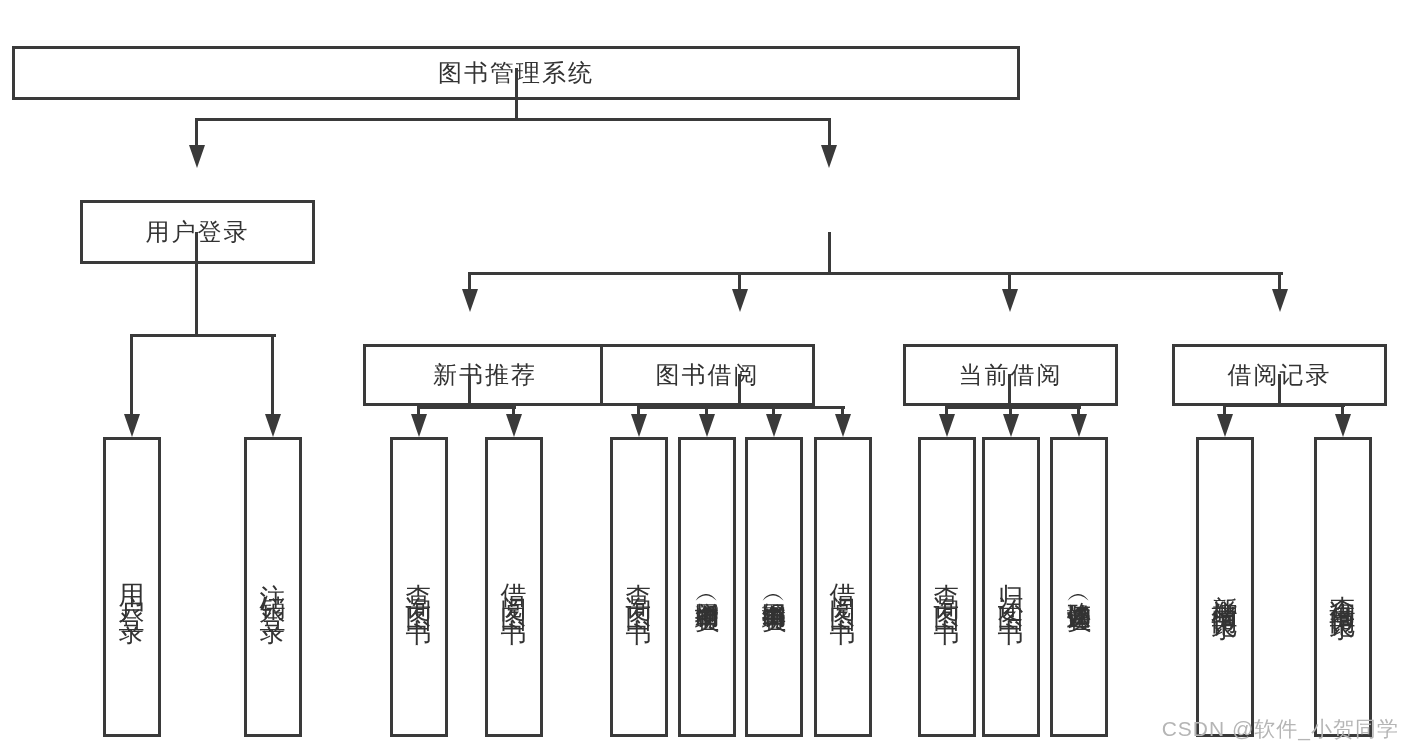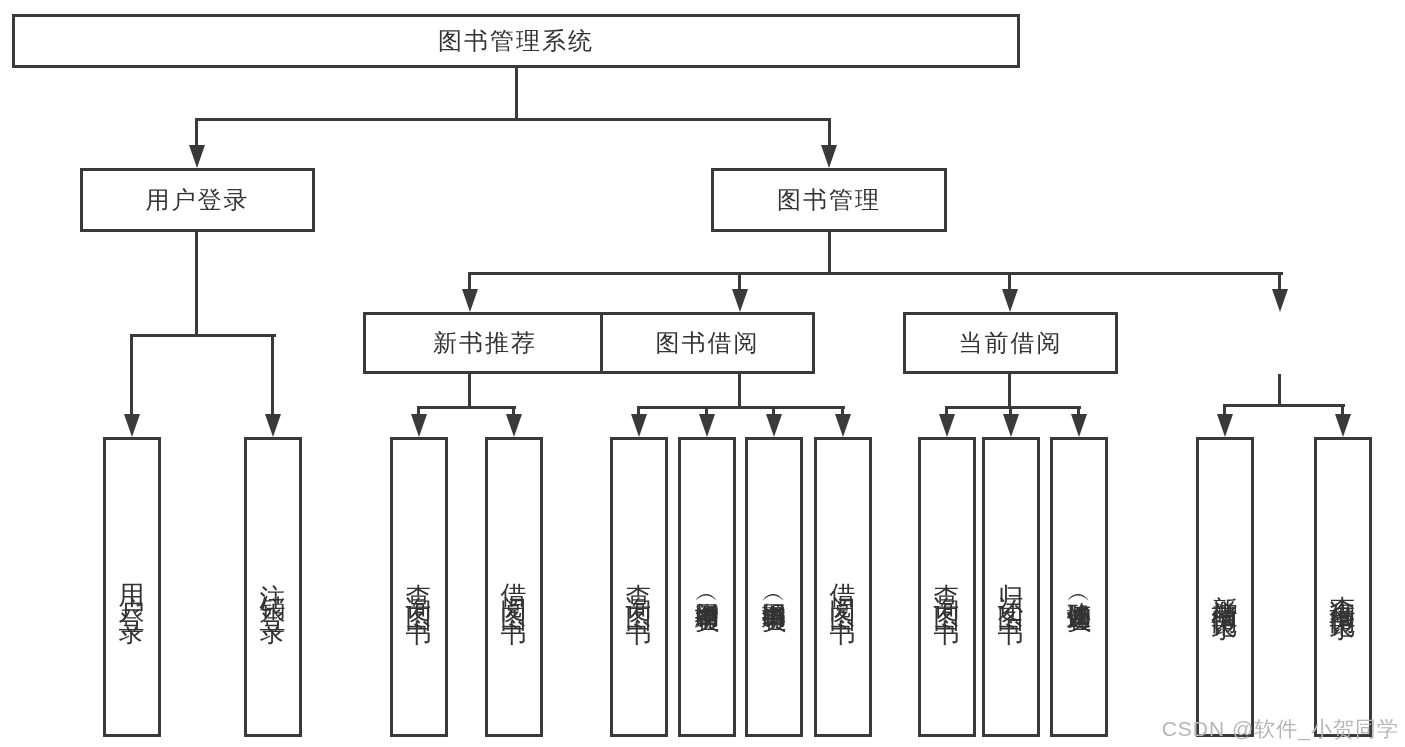--- a/index.html
+++ b/index.html
@@ -6,21 +6,21 @@
   .canvas{
     position:relative;width:1405px;height:747px;background:#ffffff;
     font-family:"Liberation Sans", sans-serif;color:#333333;overflow:hidden;
   }
   
   .box{
     position:absolute;background:#ffffff;border:3px solid #3a3a3a;
     box-sizing:border-box;display:flex;align-items:center;justify-content:center;
     color:#333333;
   }
-  .lvl{font-size:24px;letter-spacing:2px;}
+  .lvl{font-size:24px;letter-spacing:2px;margin-top:32px;}
   .leaf{
     top:437px;width:58px;height:300px;
     writing-mode:vertical-rl;text-orientation:mixed;
     font-size:26px;line-height:1;
   }
   .ls4{letter-spacing:12px;}
   .ls6{letter-spacing:4px;}
   .ls10{letter-spacing:1px;font-size:24px;}
   
   .vl{position:absolute;width:3px;background:#3a3a3a;}
@@ -44,21 +44,20 @@
   <div class="box lvl" style="left:12px;top:14px;width:1008px;height:54px;">图书管理系统</div>
 
   <i class="vl" style="left:515px;top:68px;height:51px;"></i>
   <i class="hl" style="left:196px;top:118px;width:635px;"></i>
   <i class="vl" style="left:195px;top:118px;height:30px;"></i>
   <i class="ar" style="left:189px;top:145px;"></i>
   <i class="vl" style="left:828px;top:118px;height:30px;"></i>
   <i class="ar" style="left:821px;top:145px;"></i>
 
   <div class="box lvl" style="left:80px;top:168px;width:235px;height:64px;">用户登录</div>
-  <div class="box lvl" style="left:711px;top:168px;width:236px;height:64px;">图书管理</div>
 
   <i class="vl" style="left:195px;top:232px;height:104px;"></i>
   <i class="hl" style="left:131px;top:334px;width:145px;"></i>
   <i class="vl" style="left:130px;top:334px;height:82px;"></i>
   <i class="ar" style="left:124px;top:414px;"></i>
   <i class="vl" style="left:271px;top:334px;height:82px;"></i>
   <i class="ar" style="left:265px;top:414px;"></i>
 
   <i class="vl" style="left:828px;top:232px;height:42px;"></i>
   <i class="hl" style="left:468px;top:272px;width:815px;"></i>
@@ -67,20 +66,21 @@
   <i class="vl" style="left:738px;top:272px;height:20px;"></i>
   <i class="ar" style="left:732px;top:289px;"></i>
   <i class="vl" style="left:1008px;top:272px;height:20px;"></i>
   <i class="ar" style="left:1002px;top:289px;"></i>
   <i class="vl" style="left:1278px;top:272px;height:20px;"></i>
   <i class="ar" style="left:1272px;top:289px;"></i>
 
   <div class="box lvl" style="left:363px;top:312px;width:244px;height:62px;">新书推荐</div>
   <div class="box lvl" style="left:600px;top:312px;width:215px;height:62px;">图书借阅</div>
   <div class="box lvl" style="left:903px;top:312px;width:215px;height:62px;text-align:right;">当前借阅</div>
+  <div class="box lvl" style="left:1172px;top:312px;width:215px;height:62px;">借阅记录</div>
 
   <i class="vl" style="left:468px;top:374px;height:34px;"></i>
   <i class="hl" style="left:417px;top:406px;width:99px;"></i>
   <i class="vl" style="left:417px;top:406px;height:10px;"></i>
   <i class="ar" style="left:411px;top:414px;"></i>
   <i class="vl" style="left:512px;top:406px;height:10px;"></i>
   <i class="ar" style="left:506px;top:414px;"></i>
 
   <i class="vl" style="left:738px;top:374px;height:34px;"></i>
   <i class="hl" style="left:637px;top:406px;width:208px;"></i>

